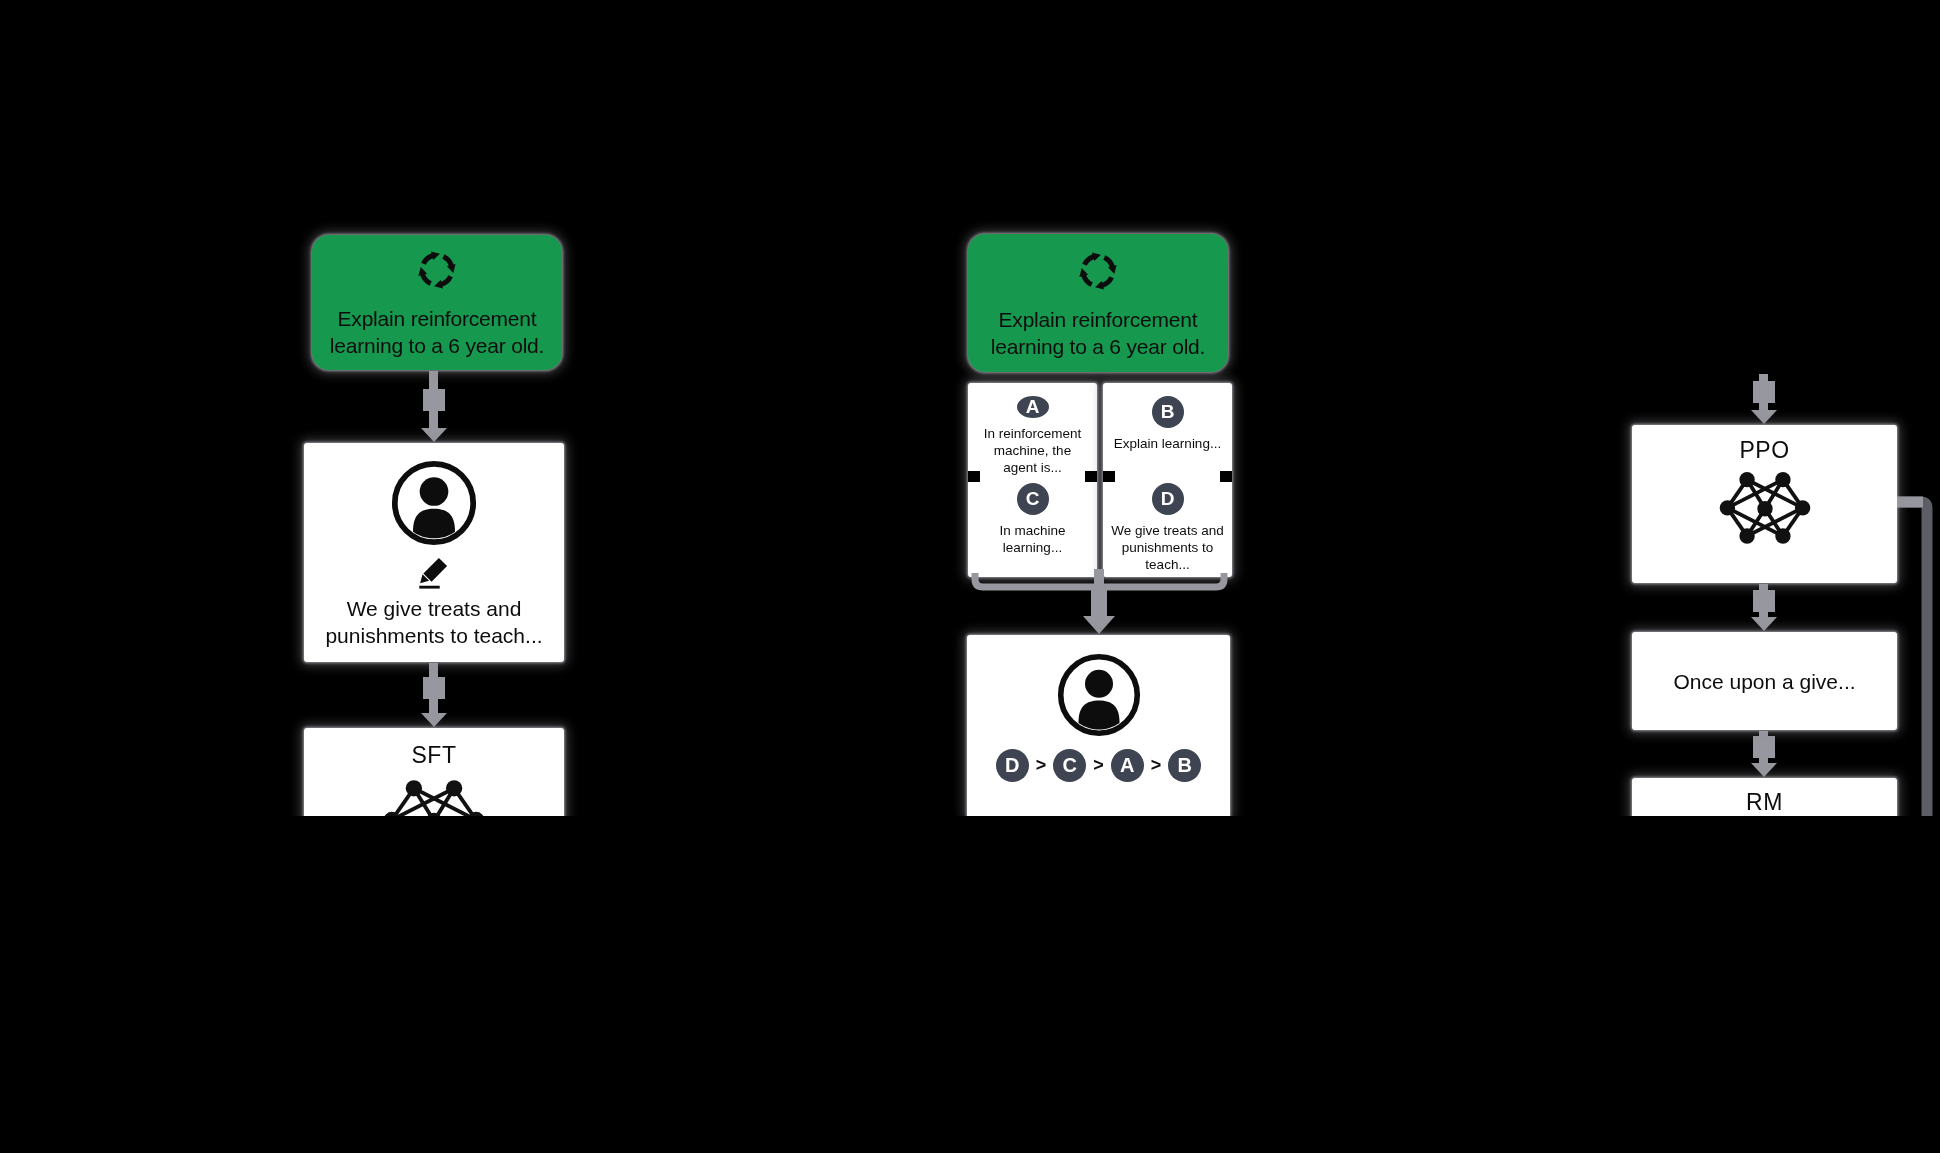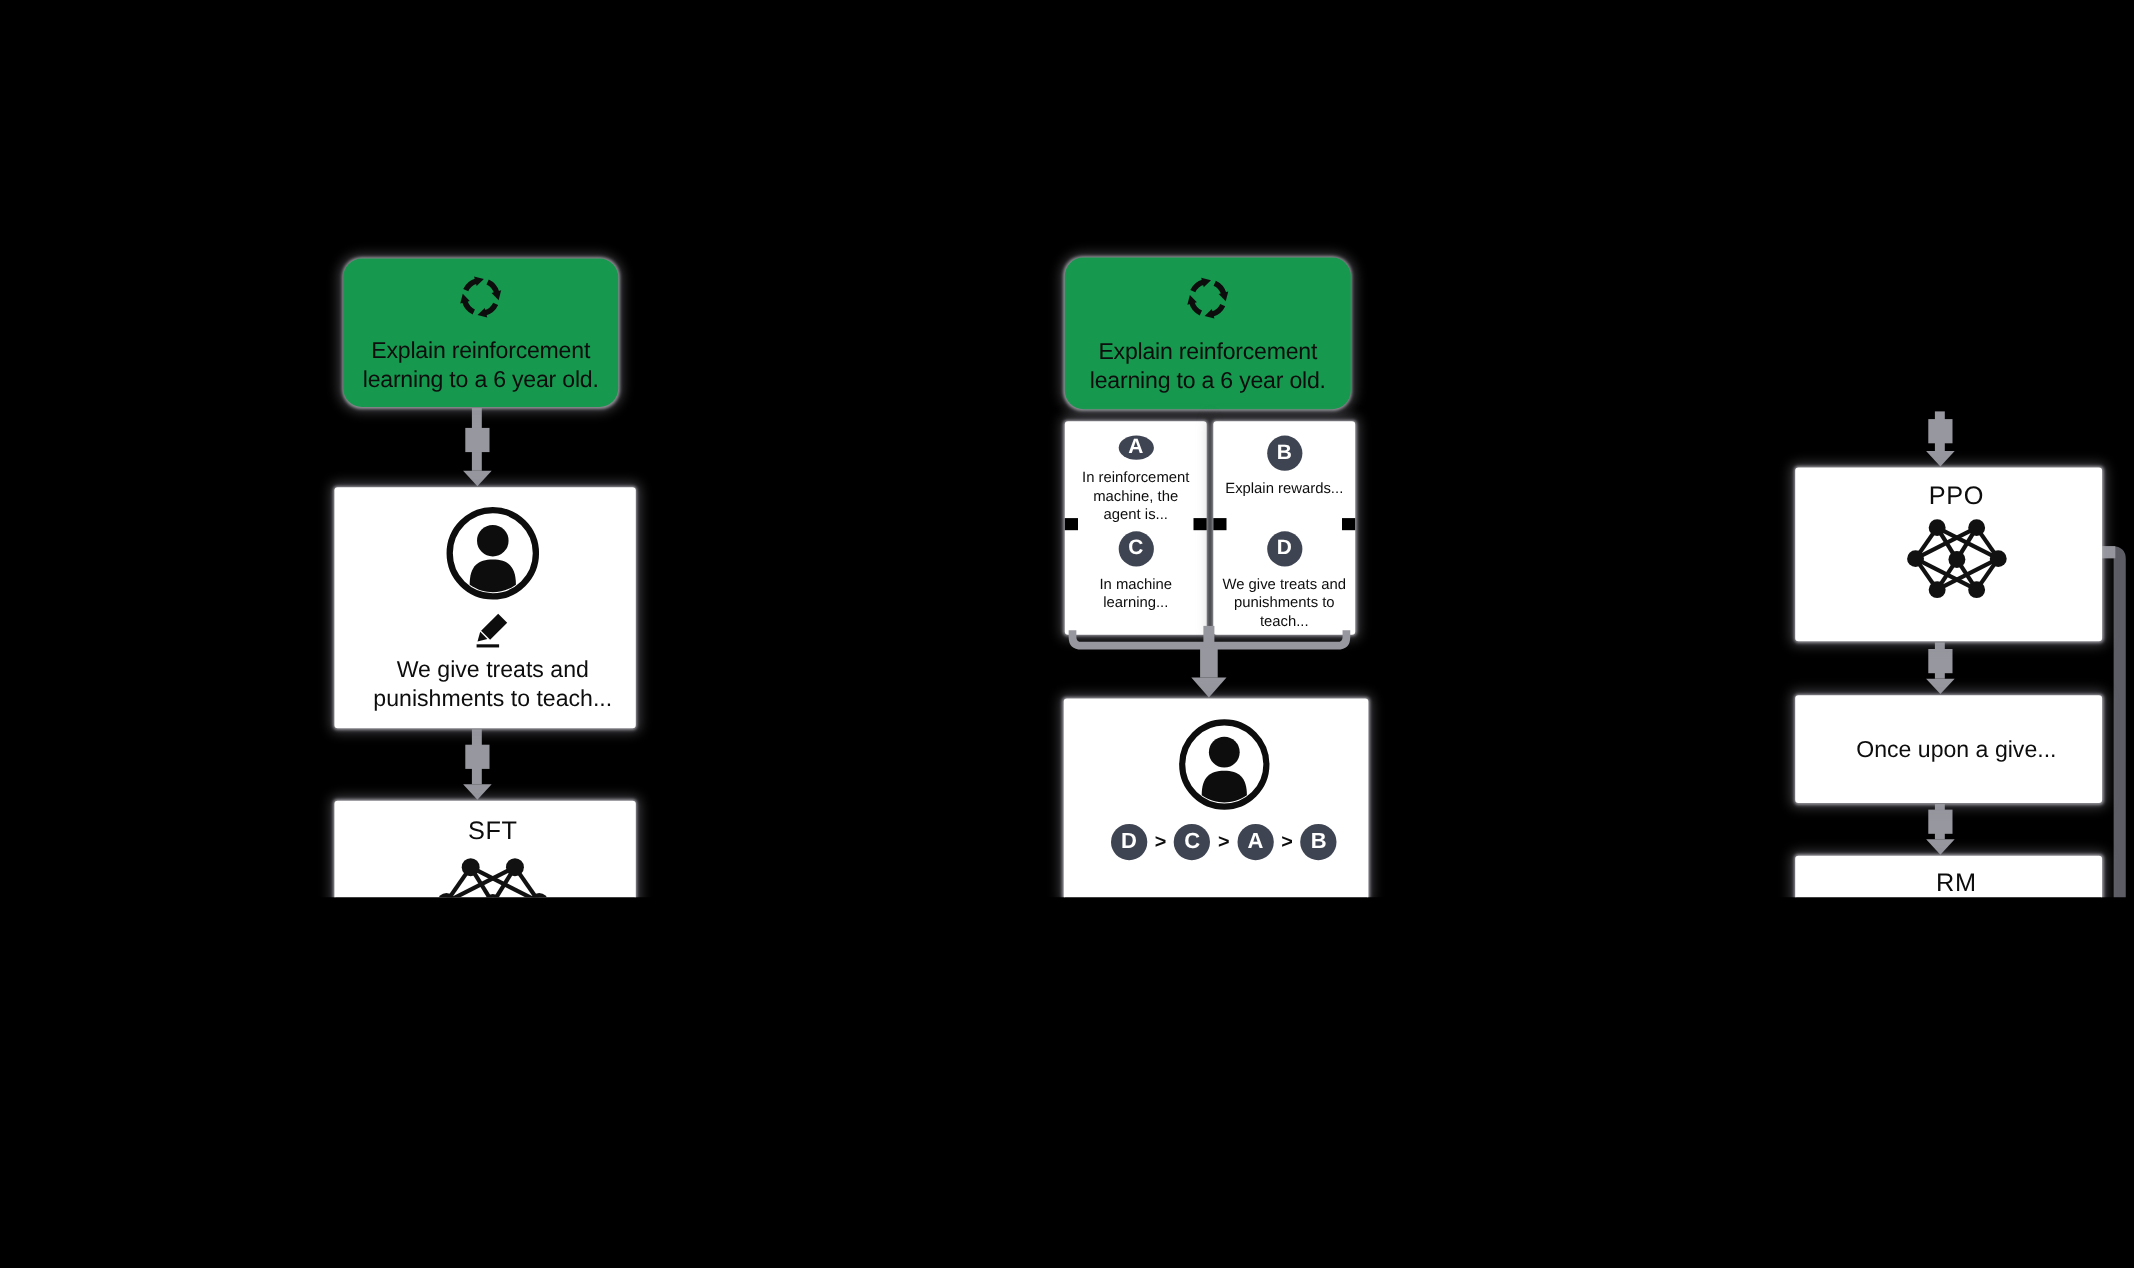--- a/index.html
+++ b/index.html
@@ -3,21 +3,21 @@
 <meta charset="utf-8">
 <style>
   html,body{margin:0;padding:0;background:#000;}
   #stage{
     position:relative;width:1940px;height:816px;background:#000;overflow:hidden;
     font-family:"Liberation Sans","DejaVu Sans",sans-serif;color:#0d0d0d;
   }
   .box{
     position:absolute;background:#fff;border-radius:3px;
     box-shadow:0 0 3px 1px rgba(165,165,172,.85),0 0 11px 4px rgba(140,140,150,.40);
-    display:flex;flex-direction:column;align-items:center;padding-left:14px;
+    display:flex;flex-direction:column;align-items:center;
   }
   .green{
     position:absolute;background:#16984e;border-radius:17px;
     box-shadow:0 0 3px 1px rgba(165,165,172,.85),0 0 11px 4px rgba(140,140,150,.40);
     display:flex;flex-direction:column;align-items:center;justify-content:center;gap:11px;
   }
   .pre{white-space:pre-line;}
   .prompt-text{font-size:21px;line-height:27px;font-weight:500;text-align:center;letter-spacing:-.2px;}
   .body-text{font-size:21px;line-height:27px;font-weight:500;text-align:center;}
   .model-label{font-size:23px;font-weight:500;letter-spacing:.5px;}
@@ -181,21 +181,21 @@
     <div class="card-sec" style="height:104px;">
       <div class="card-circle" style="margin-top:10px;">C</div>
       <div class="card-text pre">In machine
 learning...</div>
     </div>
   </div>
 
   <div class="box card-col" style="left:1103px;top:383px;width:129px;height:194px;">
     <div class="card-sec" style="height:90px;">
       <div class="card-circle" style="margin-top:13px;">B</div>
-      <div class="card-text pre">Explain rewards...</div>
+      <div class="card-text pre">Explain learning...</div>
     </div>
     <div class="card-sec" style="height:104px;">
       <div class="card-circle" style="margin-top:10px;">D</div>
       <div class="card-text pre">We give treats and
 punishments to
 teach...</div>
     </div>
   </div>
 
   <div class="notch" style="left:968px;top:471px;"></div>

